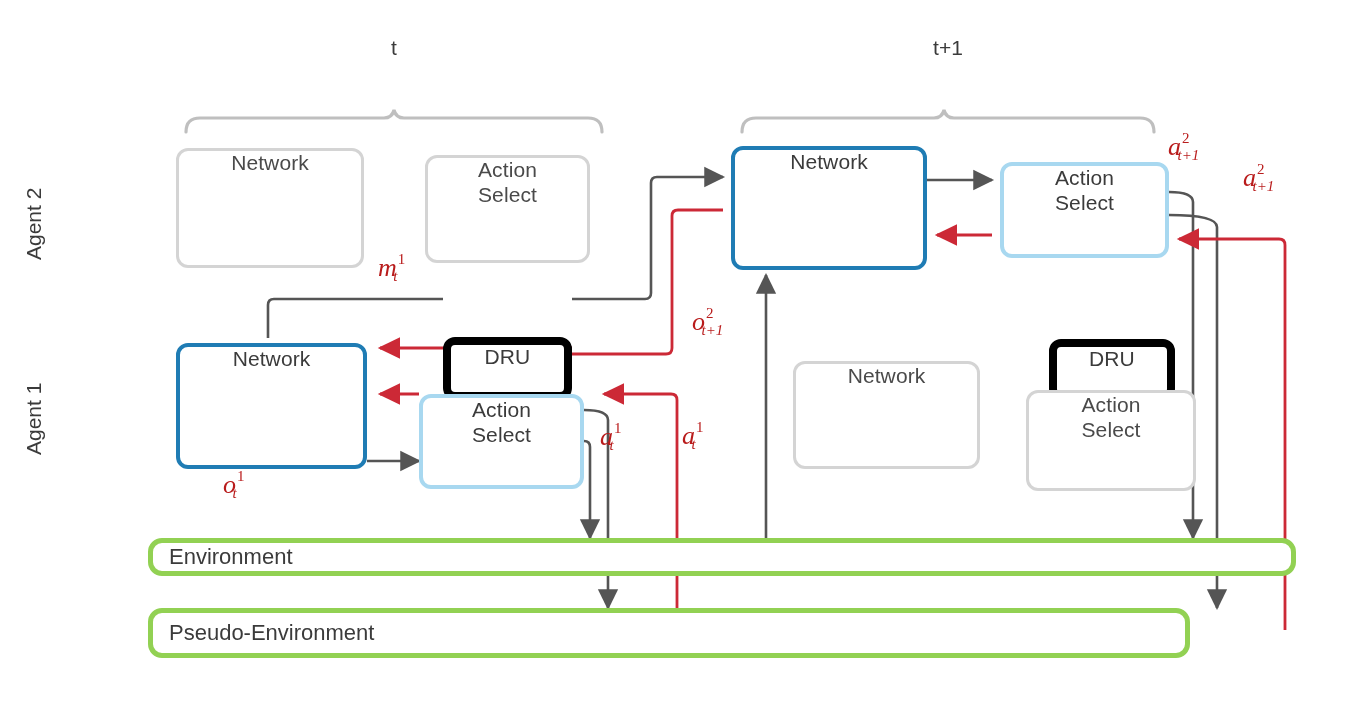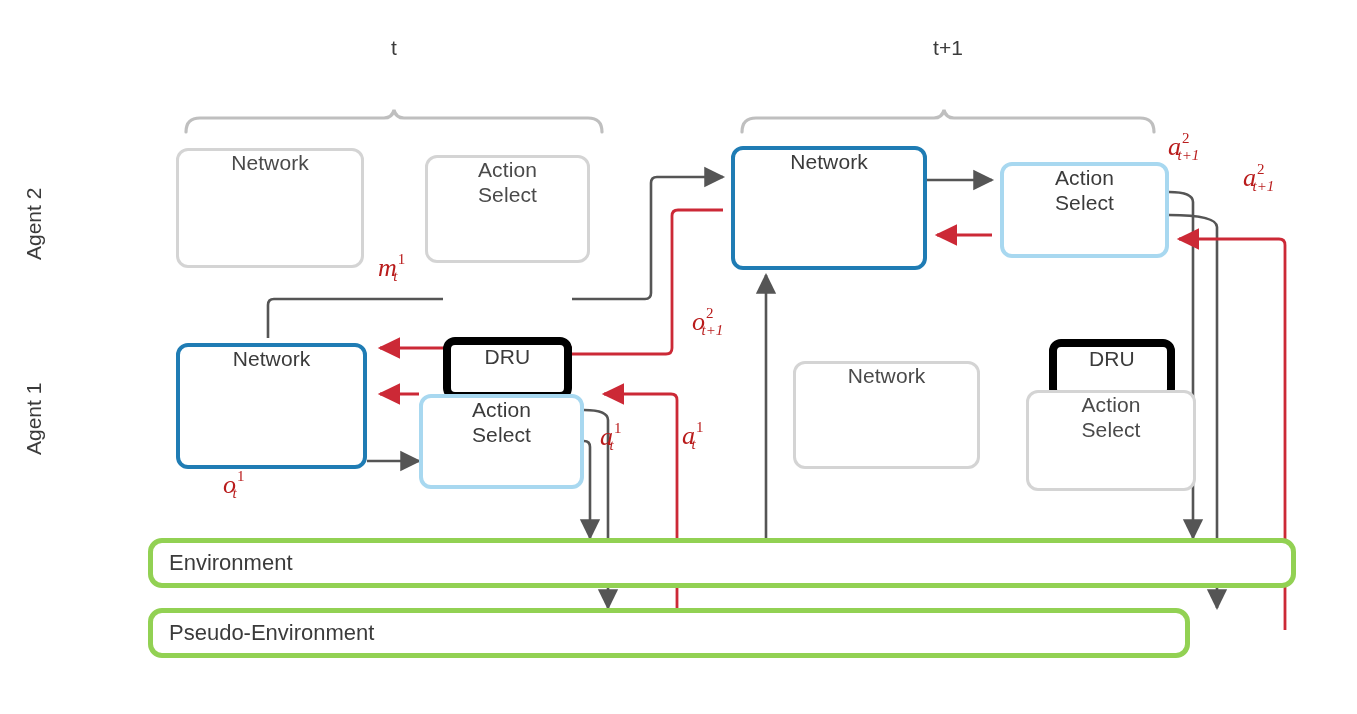--- a/index.html
+++ b/index.html
@@ -127,21 +127,21 @@
   </div>
 
   <div class="box gray" style="left:793px;top:361px;width:187px;height:108px;">
     <span>Network</span>
   </div>
 
   <div class="box gray" style="left:1026px;top:390px;width:170px;height:101px;">
     <span><span>Action</span><br><span>Select</span></span>
   </div>
 
-  <div class="envbar" style="left:148px;top:538px;width:1148px;height:50px;">
+  <div class="envbar" style="left:148px;top:538px;width:1148px;height:38px;">
     <span>Environment</span>
   </div>
 
   <div class="envbar" style="left:148px;top:608px;width:1042px;height:50px;">
     <span>Pseudo-Environment</span>
   </div>
 
   <div class="mlabel" style="left:378px;top:253px;">
     <span>m</span><sup>1</sup><span class="sub2">t</span>
   </div>

